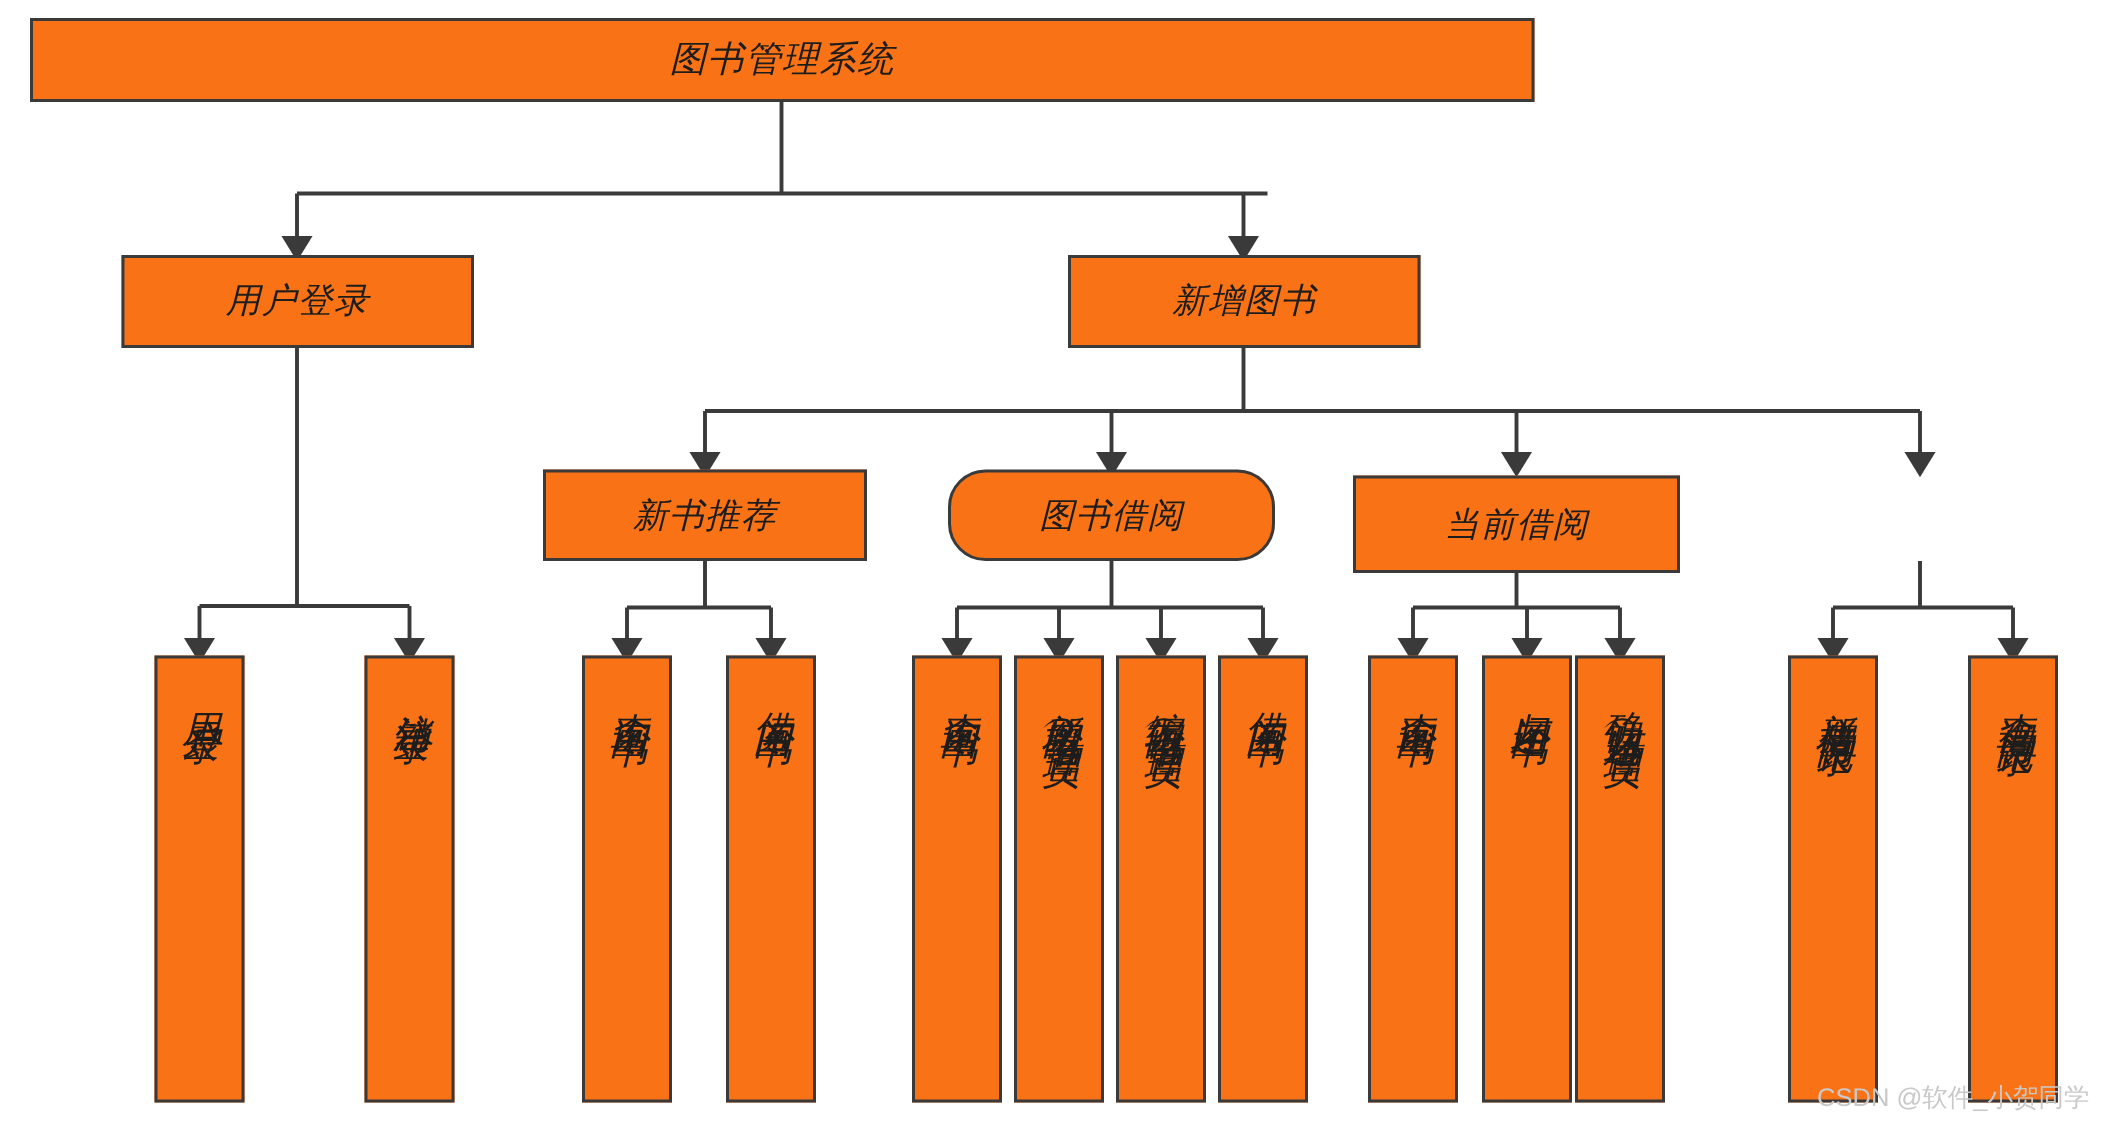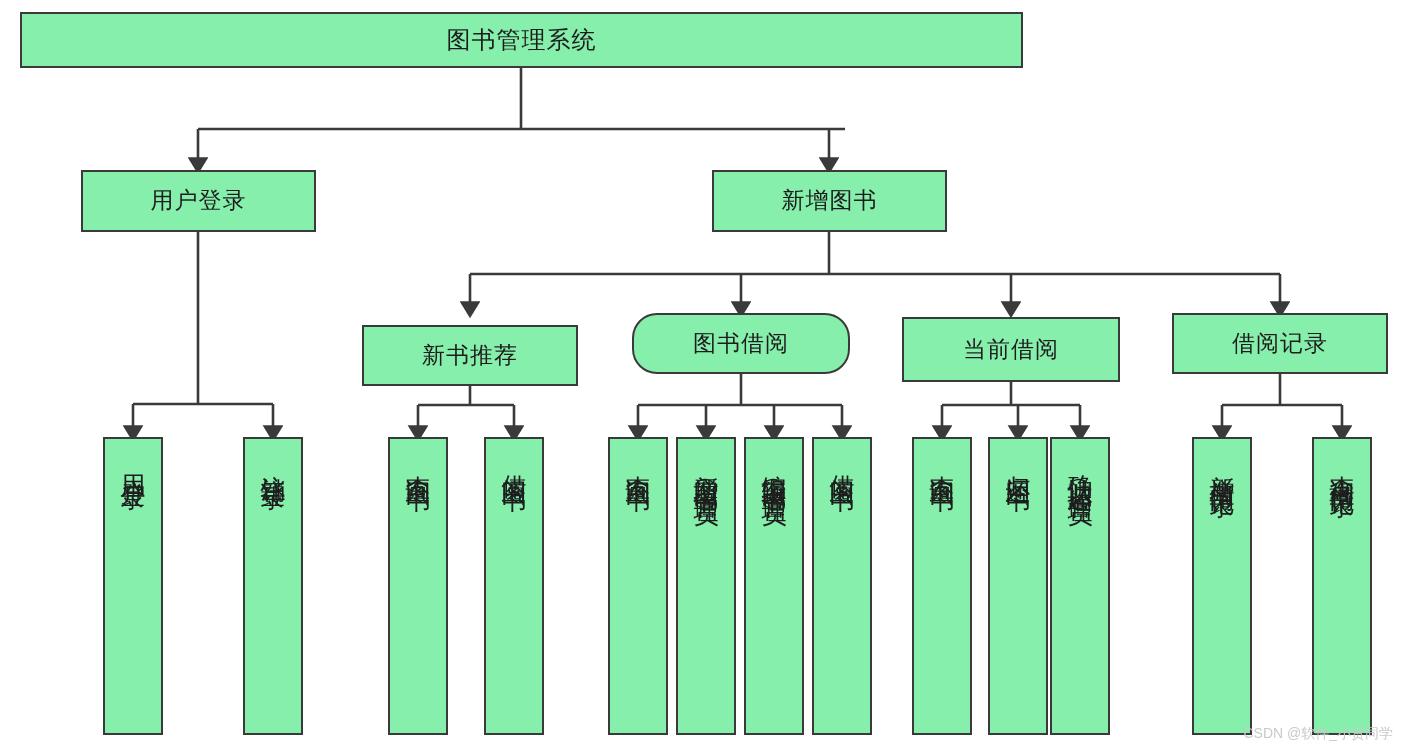--- a/index.html
+++ b/index.html
@@ -15,27 +15,28 @@
     position:relative;
     width:1405px;height:747px;
   }
   #edges{
     position:absolute;left:0;top:0;width:1405px;height:747px;
     pointer-events:none;
   }
   .node{
     position:absolute;
     box-sizing:border-box;
-    background:#86efac;
+    background:#f97316;
     border:2px solid #3a3a3a;
     display:flex;
     align-items:center;
     justify-content:center;
     color:#1d1d1d;
     z-index:2;
+    font-style:italic;
   }
   .node-label{
     display:block;
     text-align:center;
     line-height:1.18;
     color:#1d1d1d;
     white-space:pre;
   }
   
   .node.h .node-label{
@@ -54,21 +55,21 @@
     text-orientation:upright;
     font-size:25px;
     line-height:1.0;
     letter-spacing:4px;
     white-space:normal;
   }
   #watermark{
     position:absolute;
     right:12px;
     bottom:4px;
-    font-size:14px;
+    font-size:17px;
     color:#c9c9c9;
     z-index:5;
     white-space:nowrap;
     font-family:"Liberation Sans","DejaVu Sans",sans-serif;
   }
 </style>
 </head>
 <body>
 
 <div id="diagram-root">
@@ -135,32 +136,29 @@
     <span class="node-label">图书管理系统</span>
   </div>
 
   <div class="node h" style="left:81px;top:170px;width:235px;height:62px;">
     <span class="node-label">用户登录</span>
   </div>
   <div class="node h" style="left:712px;top:170px;width:235px;height:62px;">
     <span class="node-label">新增图书</span>
   </div>
 
-  <div class="node h" style="left:362px;top:313px;width:216px;height:61px;margin-top:12px;">
+  <div class="node h" style="left:362px;top:313px;width:216px;height:61px;">
     <span class="node-label">新书推荐</span>
   </div>
   <div class="node h" style="left:632px;top:313px;width:218px;height:61px;border-radius:25px;">
     <span class="node-label">图书借阅</span>
   </div>
   <div class="node h" style="left:902px;top:317px;width:218px;height:65px;">
     <span class="node-label">当前借阅</span>
   </div>
-  <div class="node h" style="left:1172px;top:313px;width:216px;height:61px;">
-    <span class="node-label">借阅记录</span>
-  </div>
 
   <div class="node v" style="left:103px;top:437px;width:60px;height:298px;">
     <span class="node-label">用户登录</span>
   </div>
   <div class="node v" style="left:243px;top:437px;width:60px;height:298px;">
     <span class="node-label">注销登录</span>
   </div>
 
   <div class="node v" style="left:388px;top:437px;width:60px;height:298px;">
     <span class="node-label">查询图书</span>

